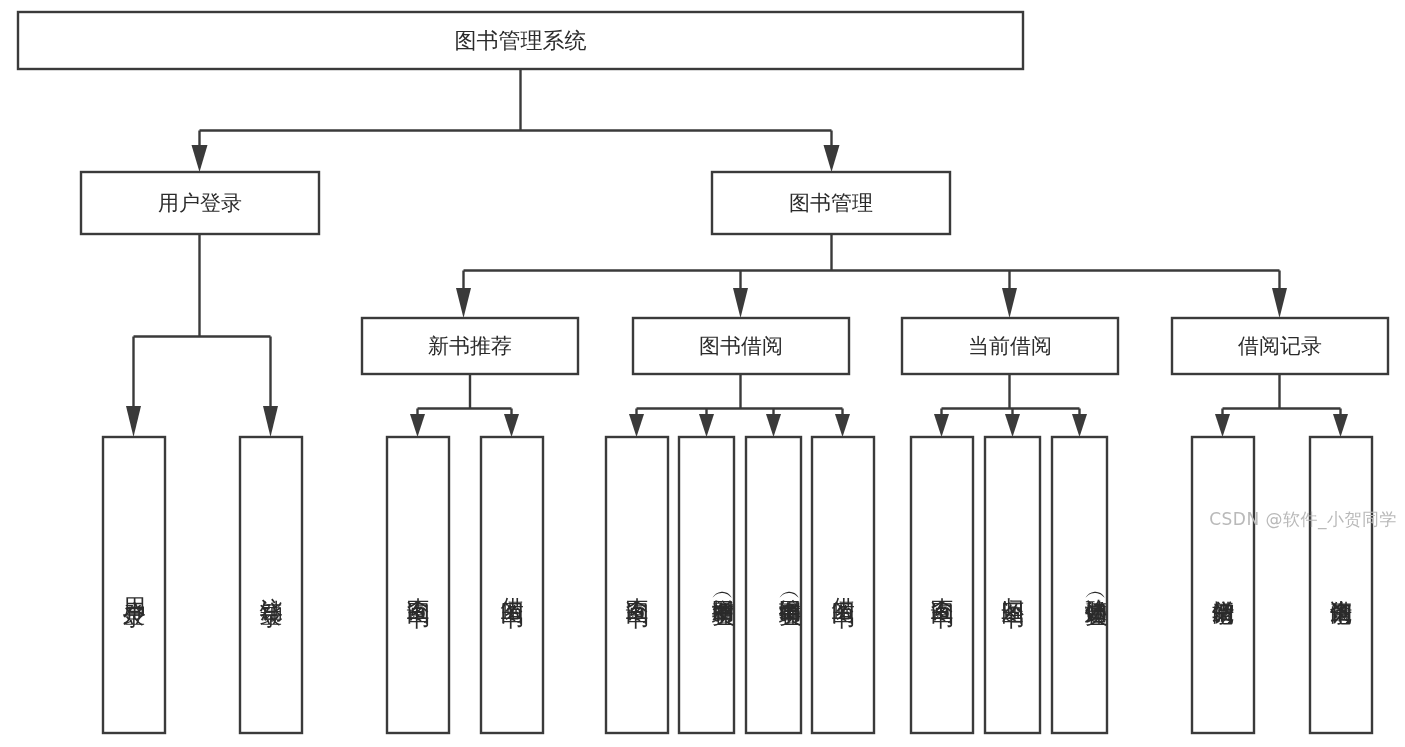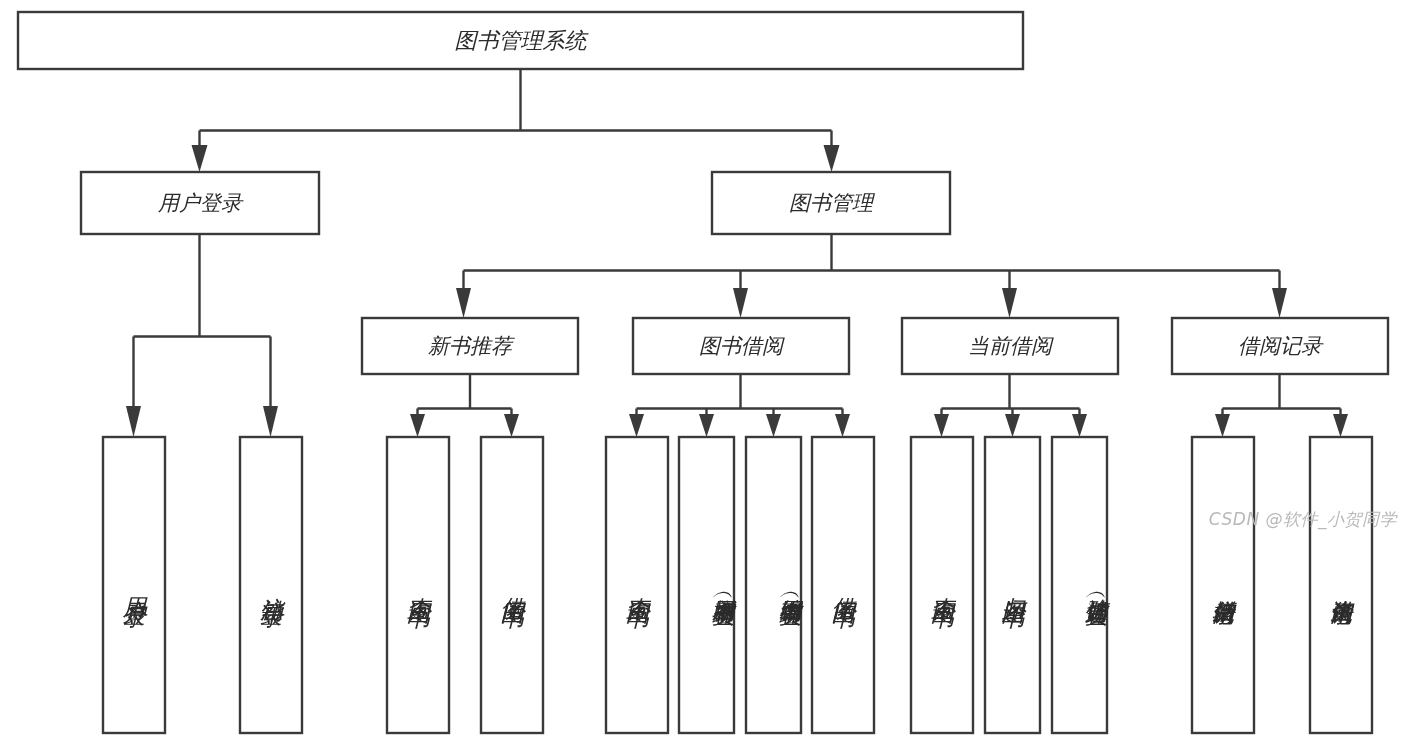--- a/index.html
+++ b/index.html
@@ -14,21 +14,20 @@
     position: relative;
     font-family: "DejaVu Sans", "Liberation Sans", sans-serif;
     overflow: hidden;
   }
   #diagram-root {
     position: absolute;
     left: 0;
     top: 0;
     width: 1405px;
     height: 537px;
-    font-style: italic;
   }
   svg#diagram-canvas {
     display: block;
     width: 1405px;
     height: 747px;
   }
   .node-rect {
     fill: #ffffff;
     stroke: #3a3a3a;
     stroke-width: 2.4;

